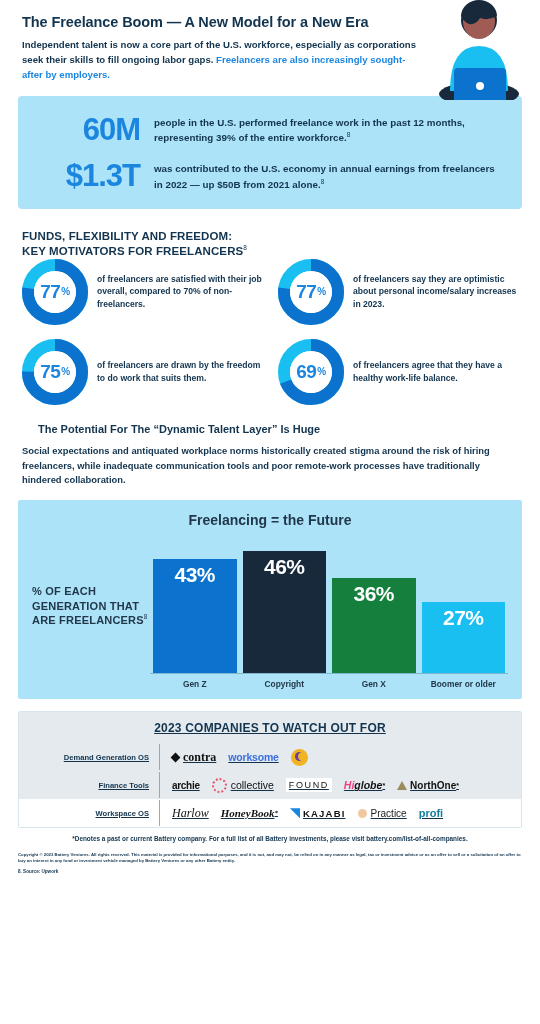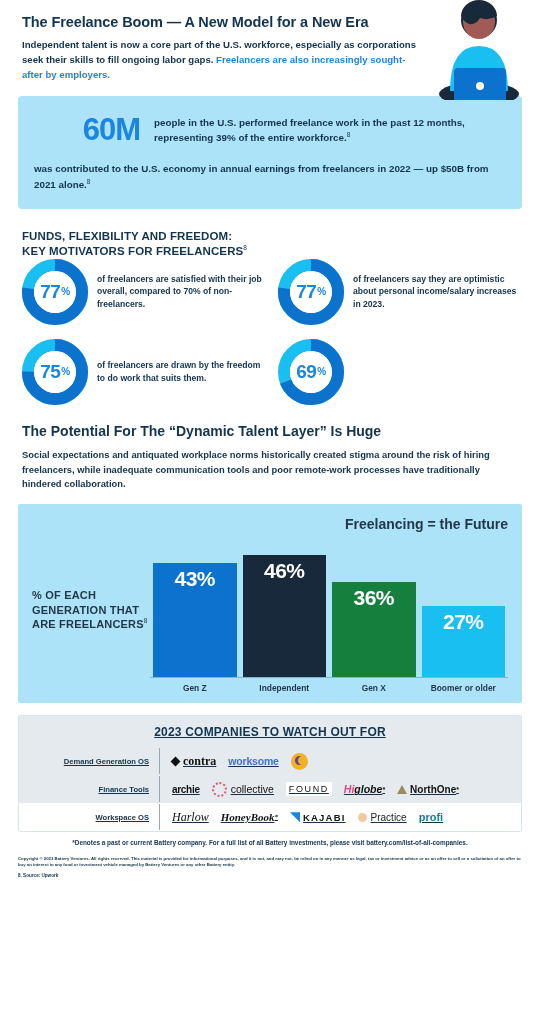--- a/index.html
+++ b/index.html
@@ -75,33 +75,33 @@
   }
   .donut-label .pct{font-size:10px;vertical-align:super;margin-left:1px;}
   .donut-text{
     font-size:8.6px;line-height:1.48;font-weight:bold;color:#12344f;
     padding-left:9px;
   }
 
   
   .potential{padding:4px 22px 0 22px;}
   .potential h2{
-    margin:0 0 9px 0;font-size:14px;font-weight:bold;color:#12344f;
+    margin:0 0 9px 16px;font-size:11px;font-weight:bold;color:#12344f;
   }
   .potential p{
     margin:0;font-size:9.4px;line-height:1.58;font-weight:bold;color:#12344f;
   }
 
   
   .chartbox{
     margin:12px 18px 0 18px;background:#ade3f8;border-radius:2px;
     padding:12px 14px 10px 14px;box-sizing:border-box;position:relative;
   }
   .chart-title{
-    text-align:right;font-size:14px;font-weight:bold;color:#22384a;
+    text-align:center;font-size:14px;font-weight:bold;color:#22384a;
     margin:0 0 6px 0;
   }
   .chart-body{display:flex;align-items:flex-end;height:140px;}
   .chart-ylabel{
     width:118px;flex:0 0 118px;font-size:11px;line-height:1.35;
     font-weight:bold;color:#22384a;letter-spacing:.2px;padding-bottom:46px;
   }
   .bars{flex:1;display:flex;align-items:flex-end;height:138px;
         border-bottom:1px solid #7fb6cf;}
   .bar-col{flex:1;display:flex;flex-direction:column;justify-content:flex-end;
@@ -200,20 +200,21 @@
     <h2>The Freelance Boom — A New Model for a New Era</h2>
     <p><span>Independent talent is now a core part of the U.S. workforce, especially as corporations seek their skills to fill ongoing labor gaps.</span> <span class="hl">Freelancers are also increasingly sought-after by employers.</span></p>
   </div>
 
   <div class="stats">
     <div class="stat-row">
       <div class="stat-num">60M</div>
       <div class="stat-txt"><span>people in the U.S. performed freelance work in the past 12 months, representing 39% of the entire workforce.</span><sup>8</sup></div>
     </div>
     <div class="stat-row">
+      <div class="stat-num">$1.3T</div>
       <div class="stat-txt"><span>was contributed to the U.S. economy in annual earnings from freelancers in 2022 — up $50B from 2021 alone.</span><sup>8</sup></div>
     </div>
   </div>
 
   <div class="donut-sec">
     <h3>
       <span>FUNDS, FLEXIBILITY AND FREEDOM:</span><br>
       <span>KEY MOTIVATORS FOR FREELANCERS</span><sup>8</sup>
     </h3>
     <div class="donut-grid">
@@ -268,20 +269,21 @@
           <svg viewBox="0 0 66 66">
             <circle cx="33" cy="33" r="27" fill="none" stroke="#19bff0" stroke-width="12"></circle>
             <circle class="arc" cx="33" cy="33" r="27" fill="none" stroke="#0b72cd" stroke-width="12" transform="rotate(-90 33 33)" stroke-dasharray="117.0557422727557 169.64600329384882"></circle>
             <circle cx="33" cy="33" r="21" fill="#ffffff"></circle>
           </svg>
           <div class="donut-label">
               <span>69</span>
               <span class="pct">%</span>
             </div>
         </div>
+        <div class="donut-text">of freelancers agree that they have a healthy work-life balance.</div>
       </div>
 
     </div>
   </div>
 
   <div class="potential">
     <h2>The Potential For The “Dynamic Talent Layer” Is Huge</h2>
     <p>Social expectations and antiquated workplace norms historically created stigma around the risk of hiring freelancers, while inadequate communication tools and poor remote-work processes have traditionally hindered collaboration.</p>
   </div>
 
@@ -299,21 +301,21 @@
         <div class="bar-col">
             <div class="bar" style="height: 69.2308%; background: #15803d;">36%</div>
           </div>
         <div class="bar-col">
             <div class="bar" style="height: 51.9231%; background: rgb(25, 191, 240);">27%</div>
           </div>
       </div>
     </div>
     <div class="xlabels">
       <div class="xlabel">Gen Z</div>
-      <div class="xlabel">Independent</div>
+      <div class="xlabel">Copyright</div>
       <div class="xlabel">Gen X</div>
       <div class="xlabel">Boomer or older</div>
     </div>
   </div>
 
   <div class="companies">
     <div class="comp-head">2023 COMPANIES TO WATCH OUT FOR</div>
 
     <div class="comp-row alt">
       <div class="comp-cat">Demand Generation OS</div>

